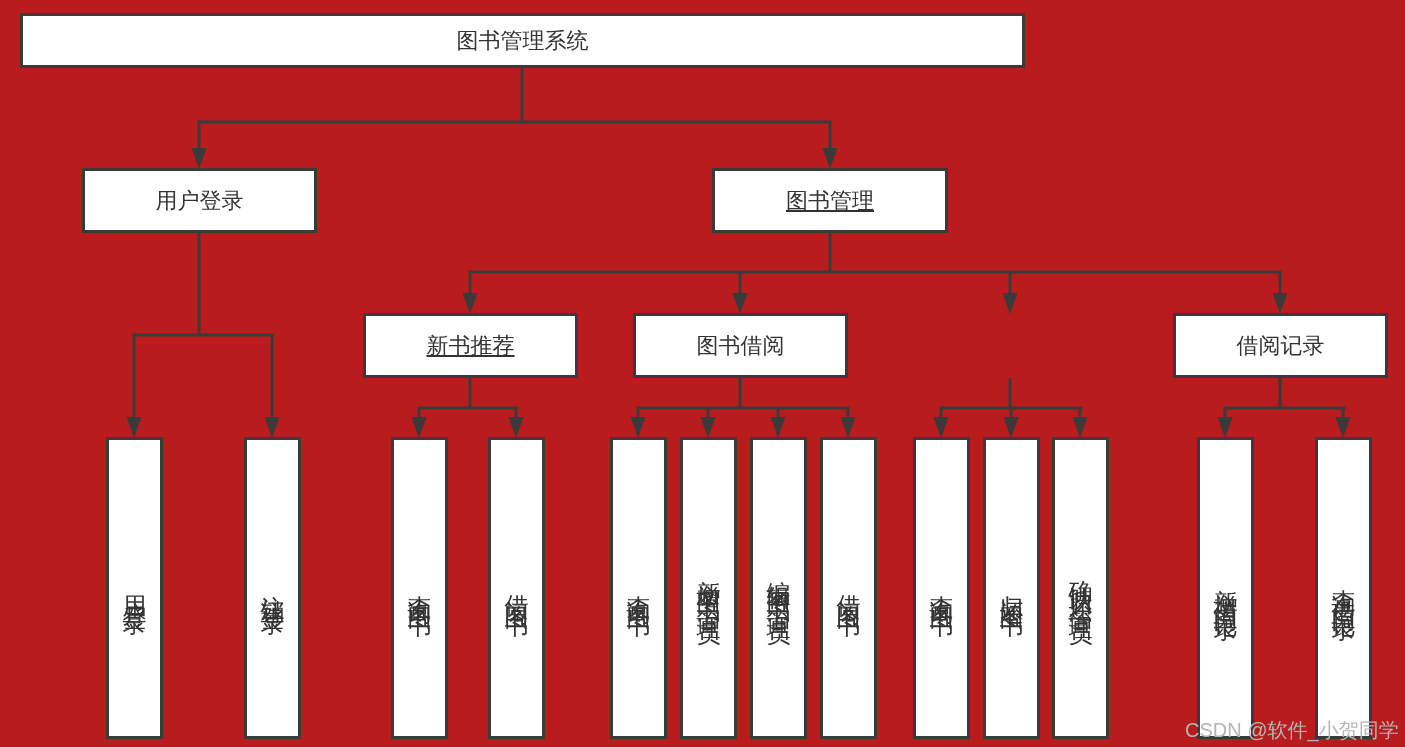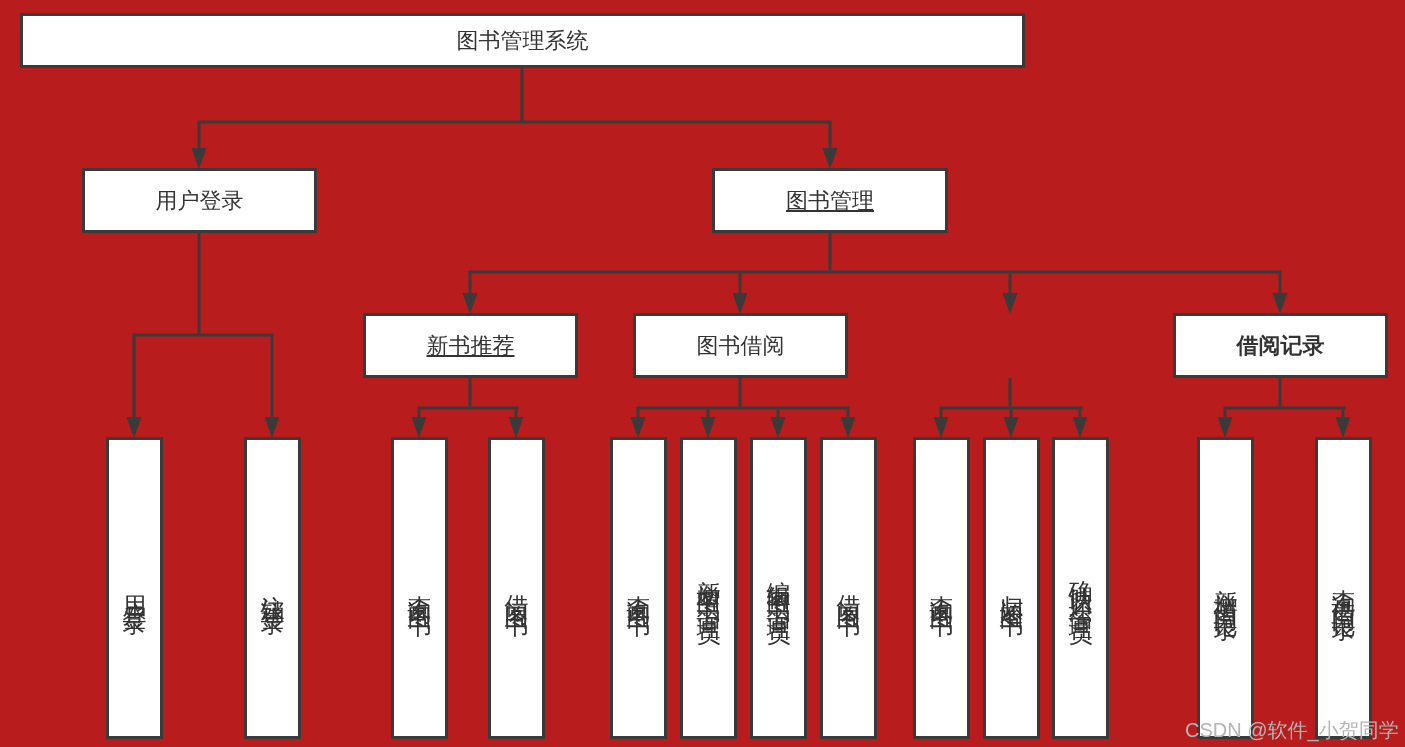--- a/index.html
+++ b/index.html
@@ -42,21 +42,21 @@
   }
   
   .n-root  { left: 20px;   top: 13px;  width: 1005px; height: 55px; }
   
   .n-l2a   { left: 82px;   top: 168px; width: 235px;  height: 65px; }
   .n-l2b   { left: 712px;  top: 168px; width: 236px;  height: 65px; text-decoration: underline; }
   
   .n-l3a   { left: 363px;  top: 313px; width: 215px;  height: 65px; text-decoration: underline; }
   .n-l3b   { left: 633px;  top: 313px; width: 215px;  height: 65px; }
   .n-l3c   { left: 903px;  top: 313px; width: 215px;  height: 65px; }
-  .n-l3d   { left: 1173px; top: 313px; width: 215px;  height: 65px; font-weight: bold; }
+  .n-l3d   { left: 1173px; top: 313px; width: 215px;  height: 65px; }
   
   .lf      { top: 437px; width: 57px; height: 302px; }
   .lf1  { left: 106px;  }
   .lf2  { left: 244px;  }
   .lf3  { left: 391px;  }
   .lf4  { left: 488px;  }
   .lf5  { left: 610px;  }
   .lf6  { left: 680px;  }
   .lf7  { left: 750px;  }
   .lf8  { left: 820px;  }

